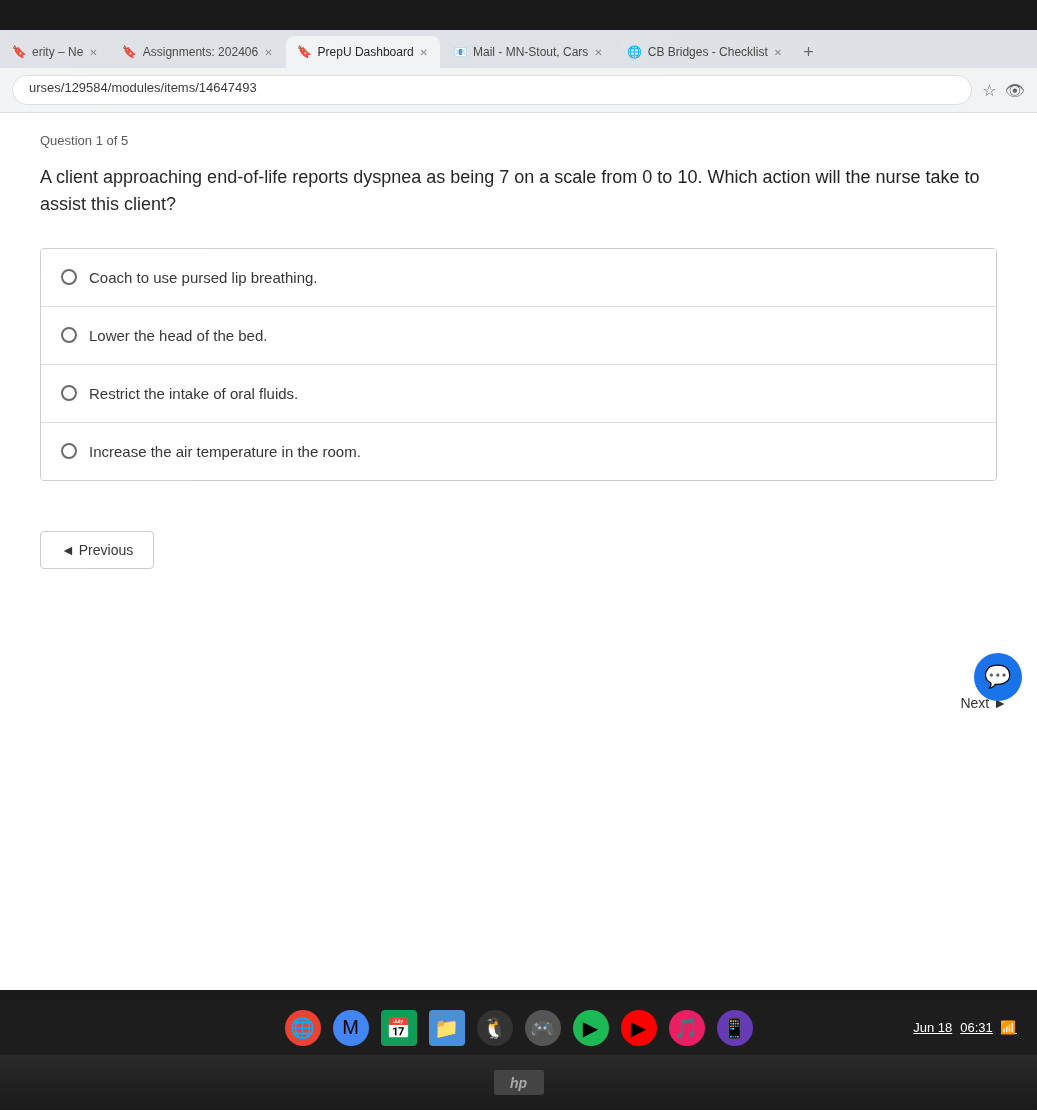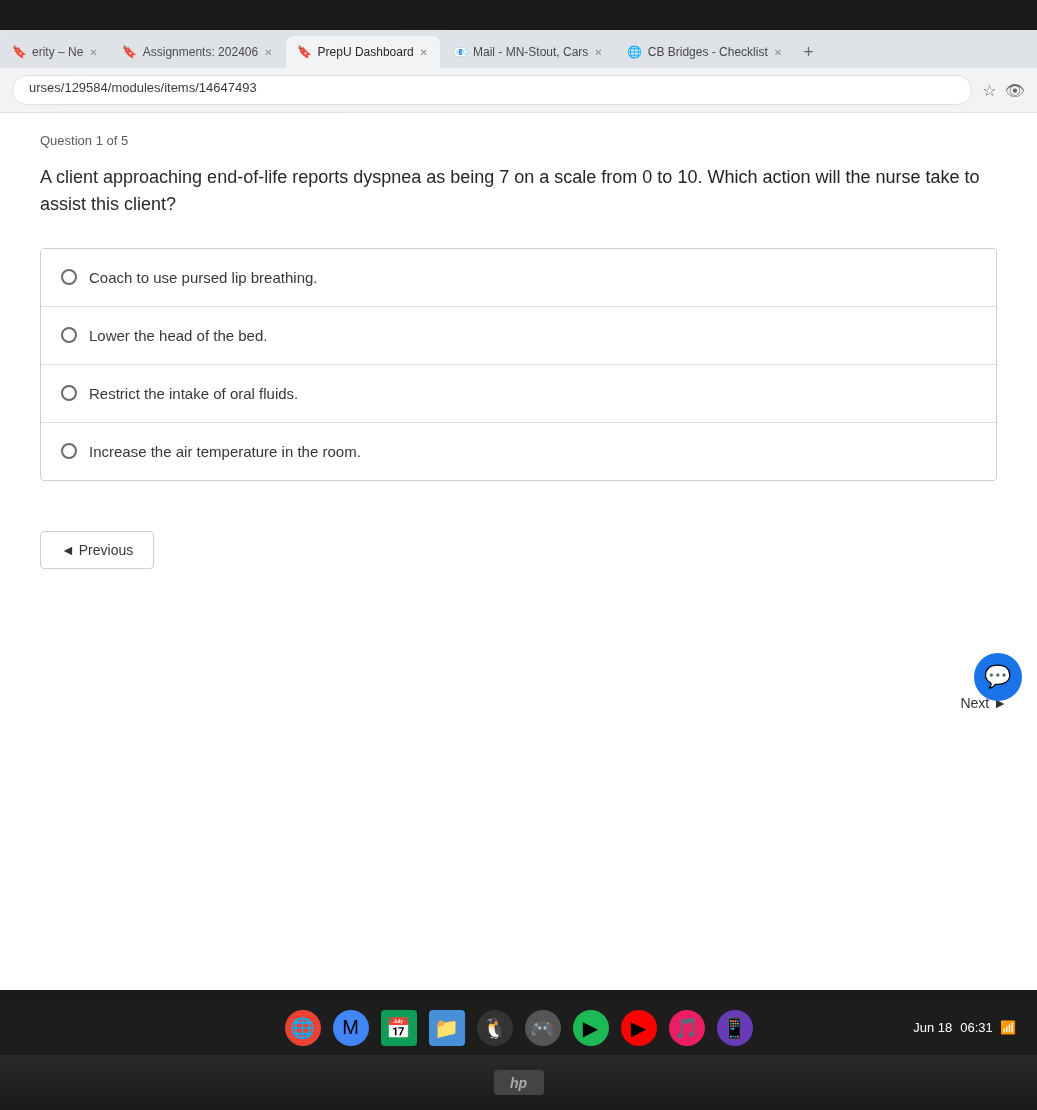--- a/index.html
+++ b/index.html
@@ -234,20 +234,21 @@
     }
 
     .taskbar-right {
       position: absolute;
       right: 20px;
       display: flex;
       align-items: center;
       gap: 8px;
       color: #fff;
       font-size: 13px;
+      text-decoration: underline;
     }
 
     
     .laptop-bottom {
       position: absolute;
       bottom: 0;
       left: 0;
       right: 0;
       height: 55px;
       background: linear-gradient(to bottom, #2a2a2a, #1a1a1a);

